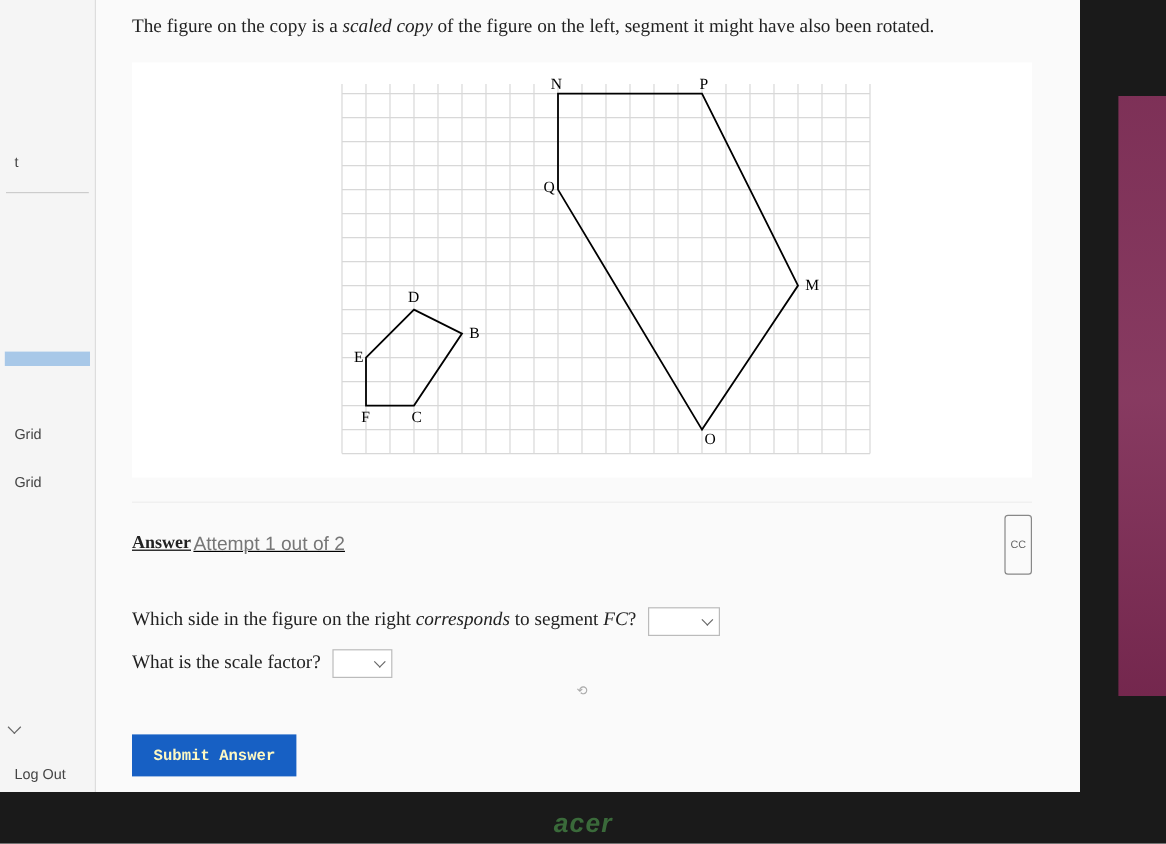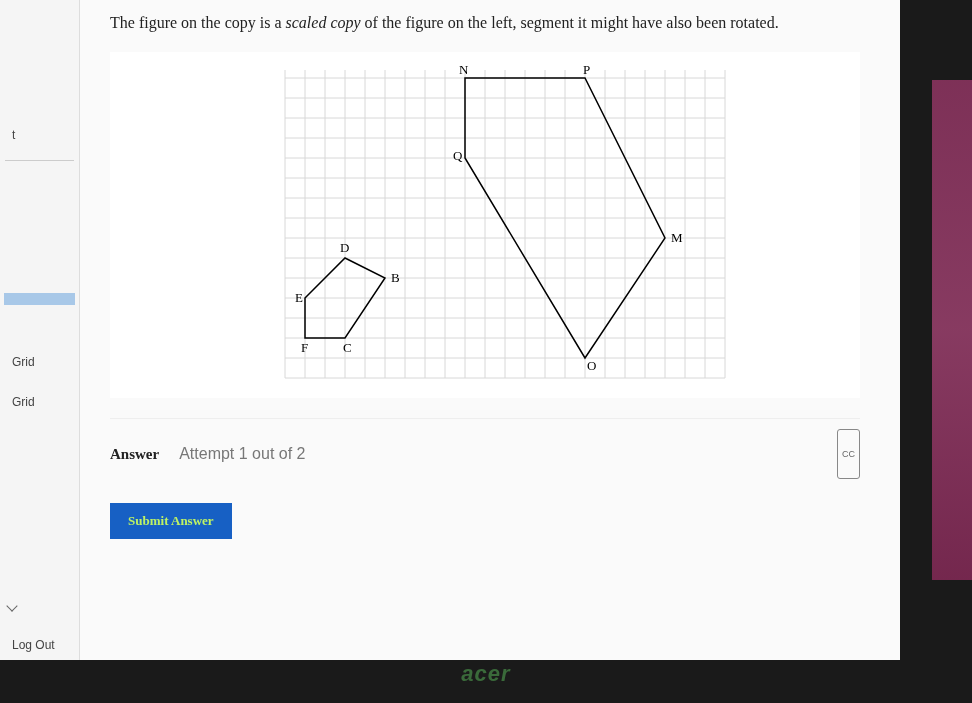--- a/index.html
+++ b/index.html
@@ -86,22 +86,23 @@
     .answer-bar {
       display: flex;
       align-items: center;
       justify-content: space-between;
       padding: 10px 0;
       border-top: 1px solid #eee;
       margin-top: 10px;
     }
     .answer-left {
       display: flex;
-      align-items: center;
-      gap: 20px;
+      align-items: flex-start;
+      gap: 2px;
+      text-decoration: underline;
     }
     .answer-label {
       font-weight: bold;
       font-size: 15px;
       color: #222;
     }
     .attempt-text {
       font-size: 16px;
       color: #777;
       font-family: Arial, sans-serif;
@@ -142,38 +143,38 @@
       width: 6px;
       height: 6px;
       border-right: 1px solid #666;
       border-bottom: 1px solid #666;
       transform: rotate(45deg);
       margin-top: -3px;
     }
     .dropdown.small { width: 50px; }
     .submit-btn {
       background: #1760c4;
-      color: #bef264;
+      color: #fef9c3;
       border: none;
       padding: 10px 18px;
-      font-family: Liberation Serif, serif;
+      font-family: Liberation Mono, monospace;
       font-size: 13px;
       font-weight: bold;
       cursor: pointer;
       margin-top: 14px;
     }
     .refresh-hint {
       font-size: 11px;
       color: #aaa;
       text-align: center;
       margin-top: -6px;
     }
     .laptop-brand {
       position: absolute;
-      bottom: 16px;
+      bottom: 4px;
       left: 50%;
       transform: translateX(-50%);
       color: #3a6a3a;
       font-family: Arial, sans-serif;
       font-size: 22px;
       font-weight: bold;
       font-style: italic;
       letter-spacing: 1px;
     }
     .pink-edge {
@@ -279,18 +280,29 @@
     </div>
 
     <div class="answer-bar">
       <div class="answer-left">
         <span class="answer-label">Answer</span>
         <span class="attempt-text">Attempt 1 out of 2</span>
       </div>
       <span class="cc-icon">CC</span>
     </div>
 
+    <div class="questions">
+      <div>
+        <span>Which side in the figure on the right </span><em>corresponds</em><span> to segment </span><em>FC</em><span>?</span>
+        <span class="dropdown"></span>
+      </div>
+      <div>
+        <span>What is the scale factor?</span>
+        <span class="dropdown small"></span>
+      </div>
+      <div class="refresh-hint">⟲</div>
+    </div>
 
     <button class="submit-btn">Submit Answer</button>
   </div>
 </div>
 
 <div class="laptop-brand">acer</div>
 
 </body></html>

